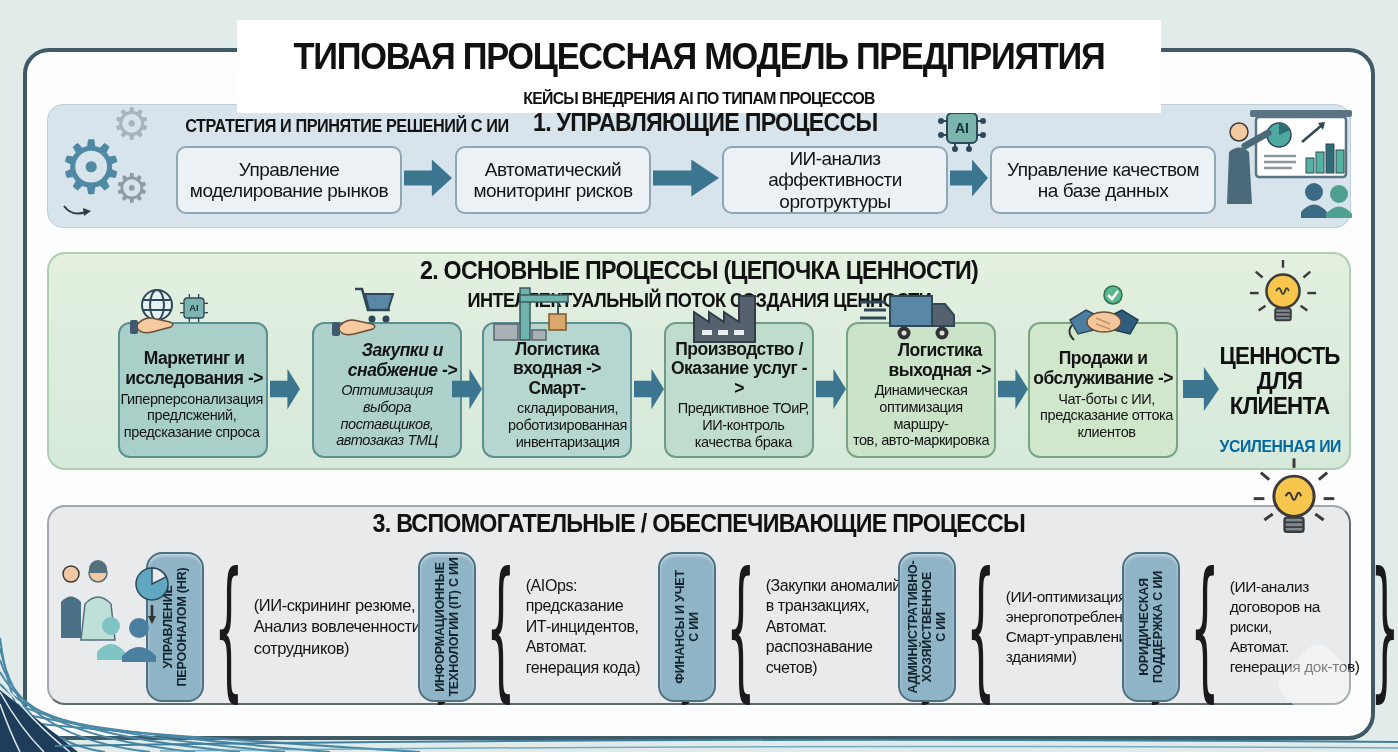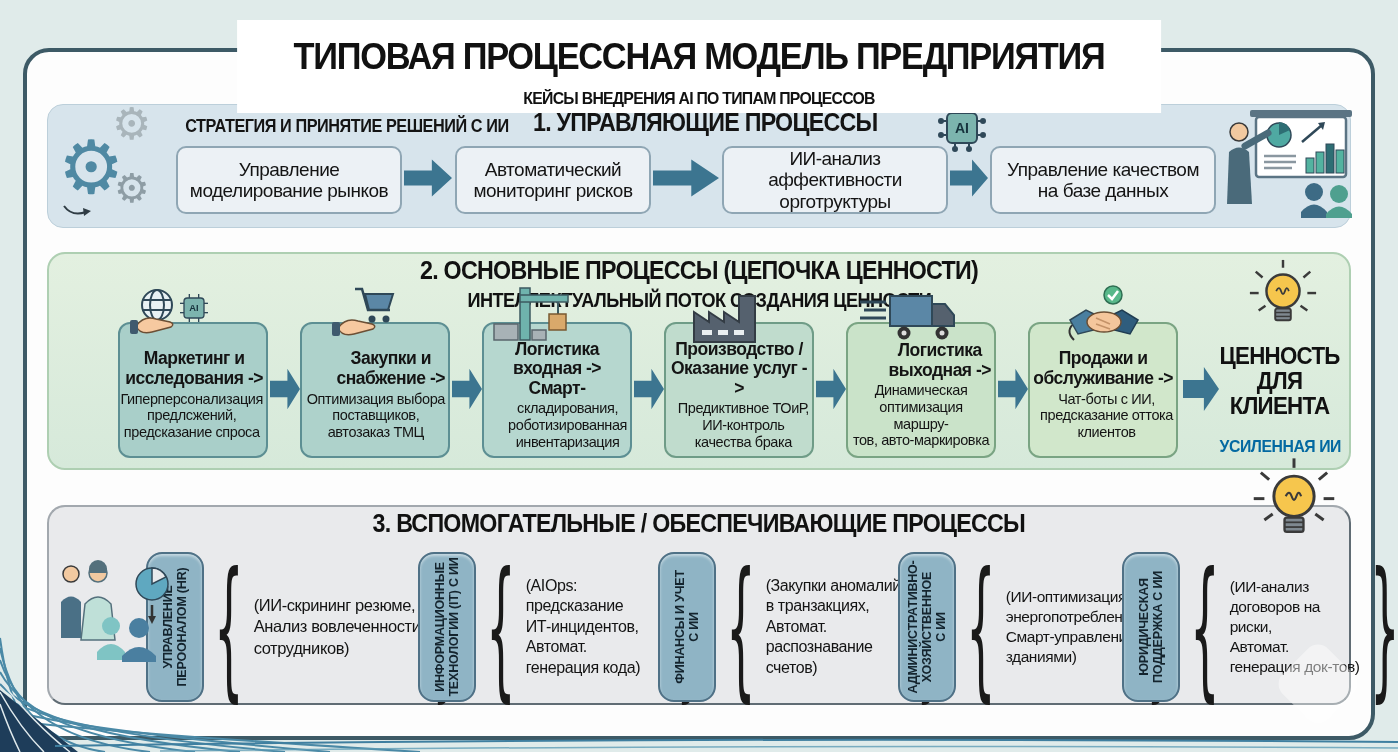--- a/index.html
+++ b/index.html
@@ -164,21 +164,21 @@
   <div id="s2-sub" class="abs band-heading"><span class="sqz">ИНТЕЛЛЕКТУАЛЬНЫЙ ПОТОК СОЗДАНИЯ ЦЕННОСТИ</span></div>
 
   <div class="abs chain-box c1" style="left:118px;">
     <div class="chain-title pre">Маркетинг и
 исследования -&gt;</div>
     <div class="chain-detail pre">Гиперперсонализация
 предлсжений,
 предсказание спроса</div>
   </div>
   <div class="abs flow-arrow chain-arrow" style="left:270px;"></div>
-  <div class="abs chain-box c2" style="left:300px;">
+  <div class="abs chain-box c2" style="left:312px;font-style:italic;">
     <div class="chain-title pre">Закупки и
 снабжение -&gt;</div>
     <div class="chain-detail pre">Оптимизация выбора
 поставщиков,
 автозаказ ТМЦ</div>
   </div>
   <div class="abs flow-arrow chain-arrow" style="left:452px;"></div>
   <div class="abs chain-box c3" style="left:482px;">
     <div class="chain-title pre">Логистика
 входная -&gt; Смарт-</div>

